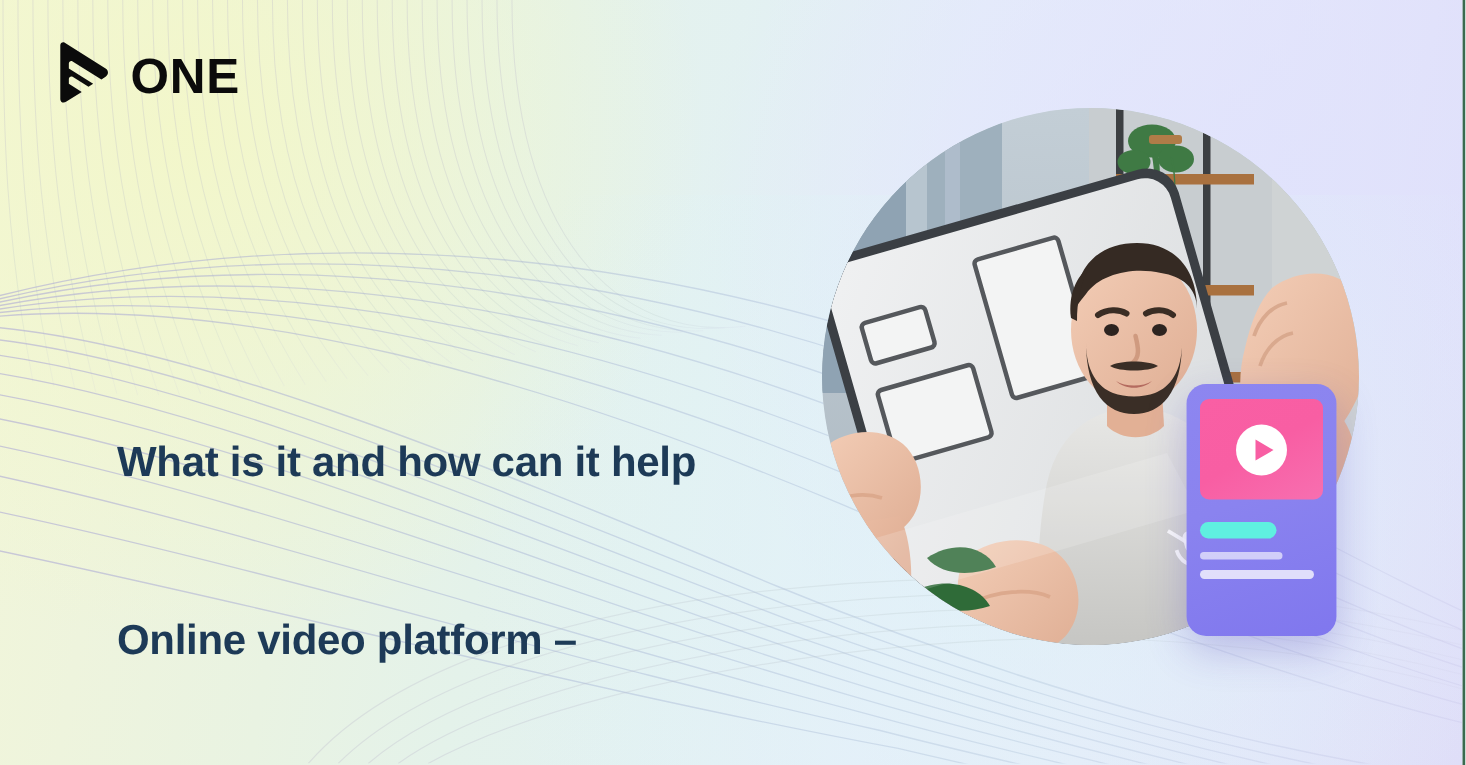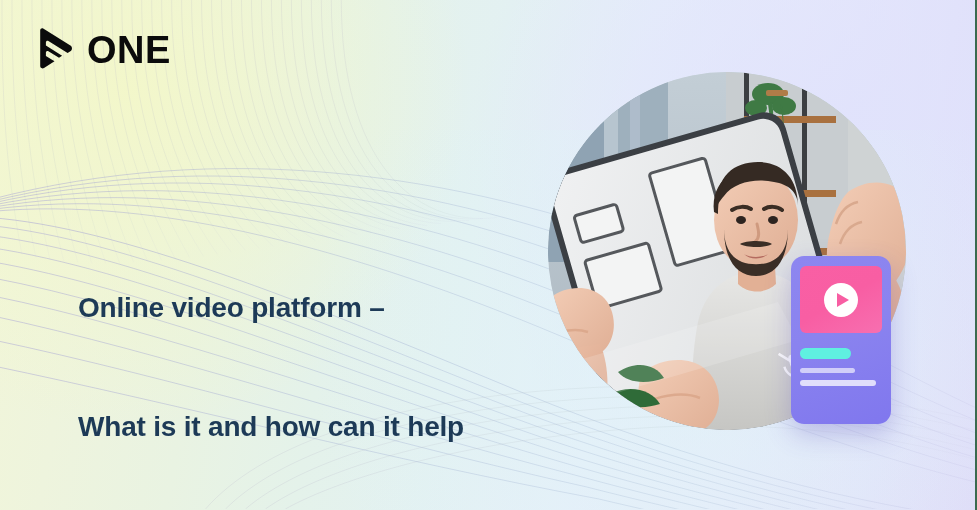--- a/index.html
+++ b/index.html
@@ -49,21 +49,21 @@
   .deco-lines { position:absolute; inset:0; pointer-events:none; }
 
   
   .logo {
     position:absolute; left:36px; top:28px;
     display:flex; align-items:center; gap:13px;
     z-index:6;
   }
   .logo-mark { width:38px; height:44px; display:block; }
   .logo-text {
-    font-size:38px; font-weight:700; color:#0b0b0b;
+    font-size:33px; font-weight:700; color:#0b0b0b;
     letter-spacing:.5px; line-height:1;
   }
 
   
   .headline {
     position:absolute; left:78px; top:208px;
     z-index:6;
     color:#1d3a57;
     font-size:28px;
     font-weight:700;
@@ -231,22 +231,22 @@
     <svg class="logo-mark" viewBox="0 0 38 44">
       <path fill="#0b0b0b" d="M4.2 2.1 C4.2 0.6 5.9 -0.3 7.2 0.5 L34.4 17.6 C36.5 18.9 36.5 21.9 34.4 23.2
         L31.6 25.0 L12.4 13.0 C11.3 12.3 9.9 13.1 9.9 14.4 L9.9 17.6 L26.1 27.8 L23.0 29.8
         L12.4 23.2 C11.3 22.5 9.9 23.3 9.9 24.6 L9.9 27.9 L18.5 33.3 L8.0 39.9
         C6.1 41.1 4.2 39.9 4.2 38.1 Z"></path>
     </svg>
     <span class="logo-text">ONE</span>
   </div>
 
   <h1 class="headline">
+    <span class="hl-line">What is it and how can it help</span>
     <span class="hl-line">Online video platform –</span>
-    <span class="hl-line">What is it and how can it help</span>
     
   </h1>
 
   <div class="photo-circle">
     <svg class="photo-svg" viewBox="0 0 358 358">
       <defs>
         <clipPath id="circ">
             <circle cx="179" cy="179" r="179"></circle>
           </clipPath>
         <linearGradient id="wallG" x1="0" y1="0" x2="0" y2="1">

